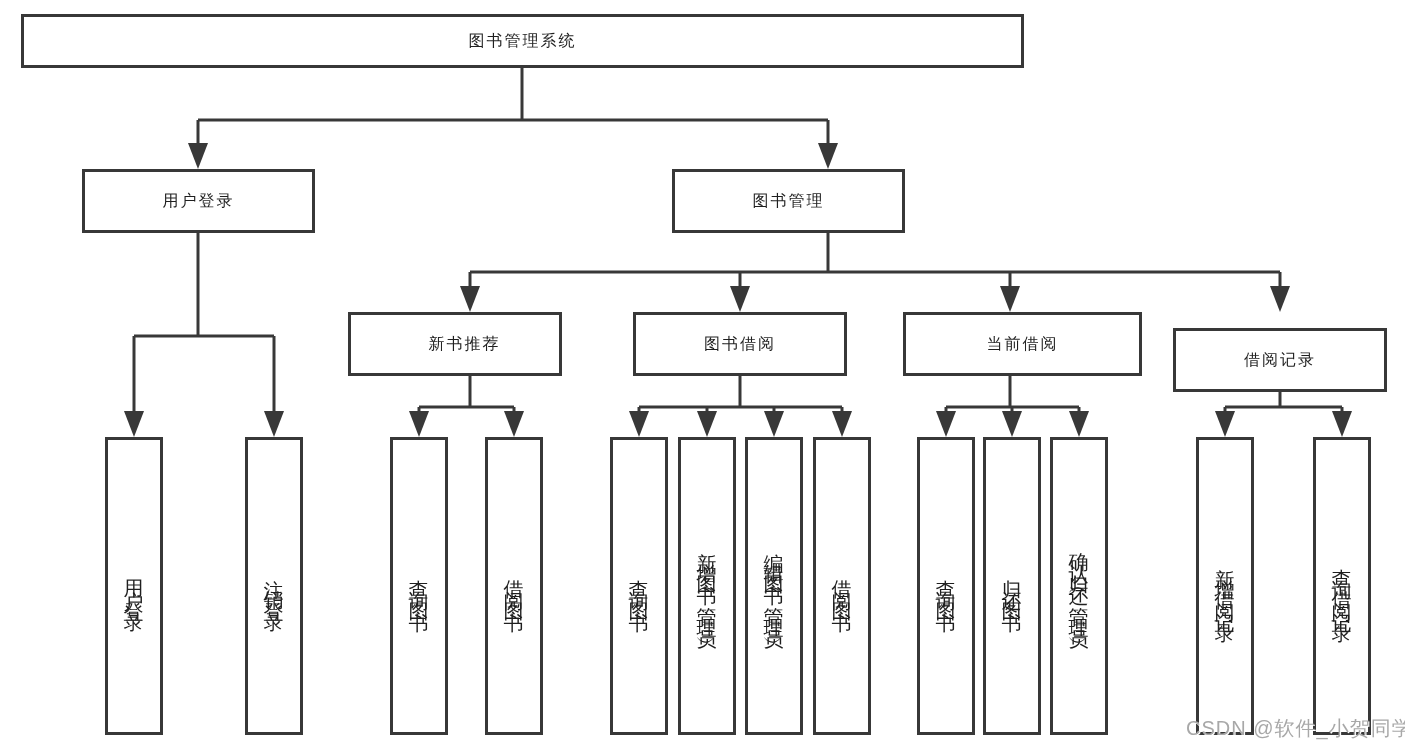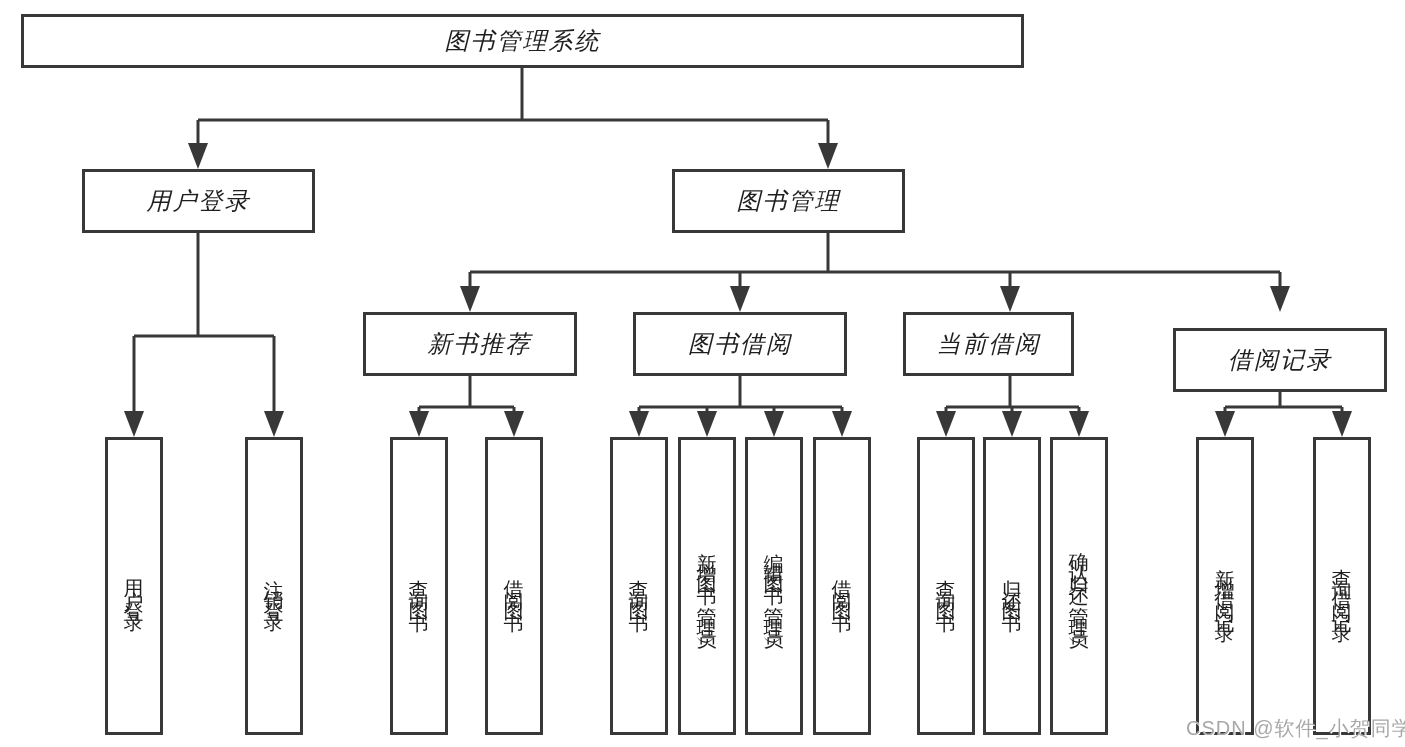--- a/index.html
+++ b/index.html
@@ -8,21 +8,21 @@
     background:#ffffff;
     font-family:"Liberation Sans", sans-serif;
   }
   #connector-layer { position:absolute; left:0; top:0; width:1405px; height:747px; }
   .box {
     position:absolute; box-sizing:border-box;
     border:3px solid #383838; background:#ffffff;
     display:flex; align-items:center; justify-content:center;
     color:#1f1f1f;
   }
-  .box.h { font-size:24px; letter-spacing:2px; white-space:nowrap;font-style:italic; }
+  .box.h { font-size:16px; letter-spacing:2px; white-space:nowrap; }
   .box.leaf span {
     writing-mode:vertical-rl; text-orientation:mixed;
     font-size:20px; letter-spacing:11px; line-height:1.0;
   }
   .lvl2, .lvl3 { height:64px; }
   .leaf { top:437px; width:58px; height:298px; }
   #watermark {
     position:absolute; left:1186px; top:715px;
     font-size:20px; color:#a8a8a8; letter-spacing:1px; white-space:nowrap;
     text-shadow:1px 1px 0 #ffffff;
@@ -101,27 +101,27 @@
   <span>图书管理系统</span>
 </div>
 
 <div class="box h lvl2" style="left:82px; top:169px; width:233px;">
   <span>用户登录</span>
 </div>
 <div class="box h lvl2" style="left:672px; top:169px; width:233px;">
   <span>图书管理</span>
 </div>
 
-<div class="box h lvl3" style="left:363px; top:312px; width:214px;padding-left:19px;">
+<div class="box h lvl3" style="left:348px; top:312px; width:214px;padding-left:19px;">
   <span>新书推荐</span>
 </div>
 <div class="box h lvl3" style="left:633px; top:312px; width:214px;">
   <span>图书借阅</span>
 </div>
-<div class="box h lvl3" style="left:903px; top:312px; width:171px;">
+<div class="box h lvl3" style="left:903px; top:312px; width:239px;">
   <span>当前借阅</span>
 </div>
 <div class="box h lvl3" style="left:1173px; top:312px; width:214px;margin-top:16px;">
   <span>借阅记录</span>
 </div>
 
 <div class="box leaf" style="left:105px;">
   <span>用户登录</span>
 </div>
 <div class="box leaf" style="left:245px;">

